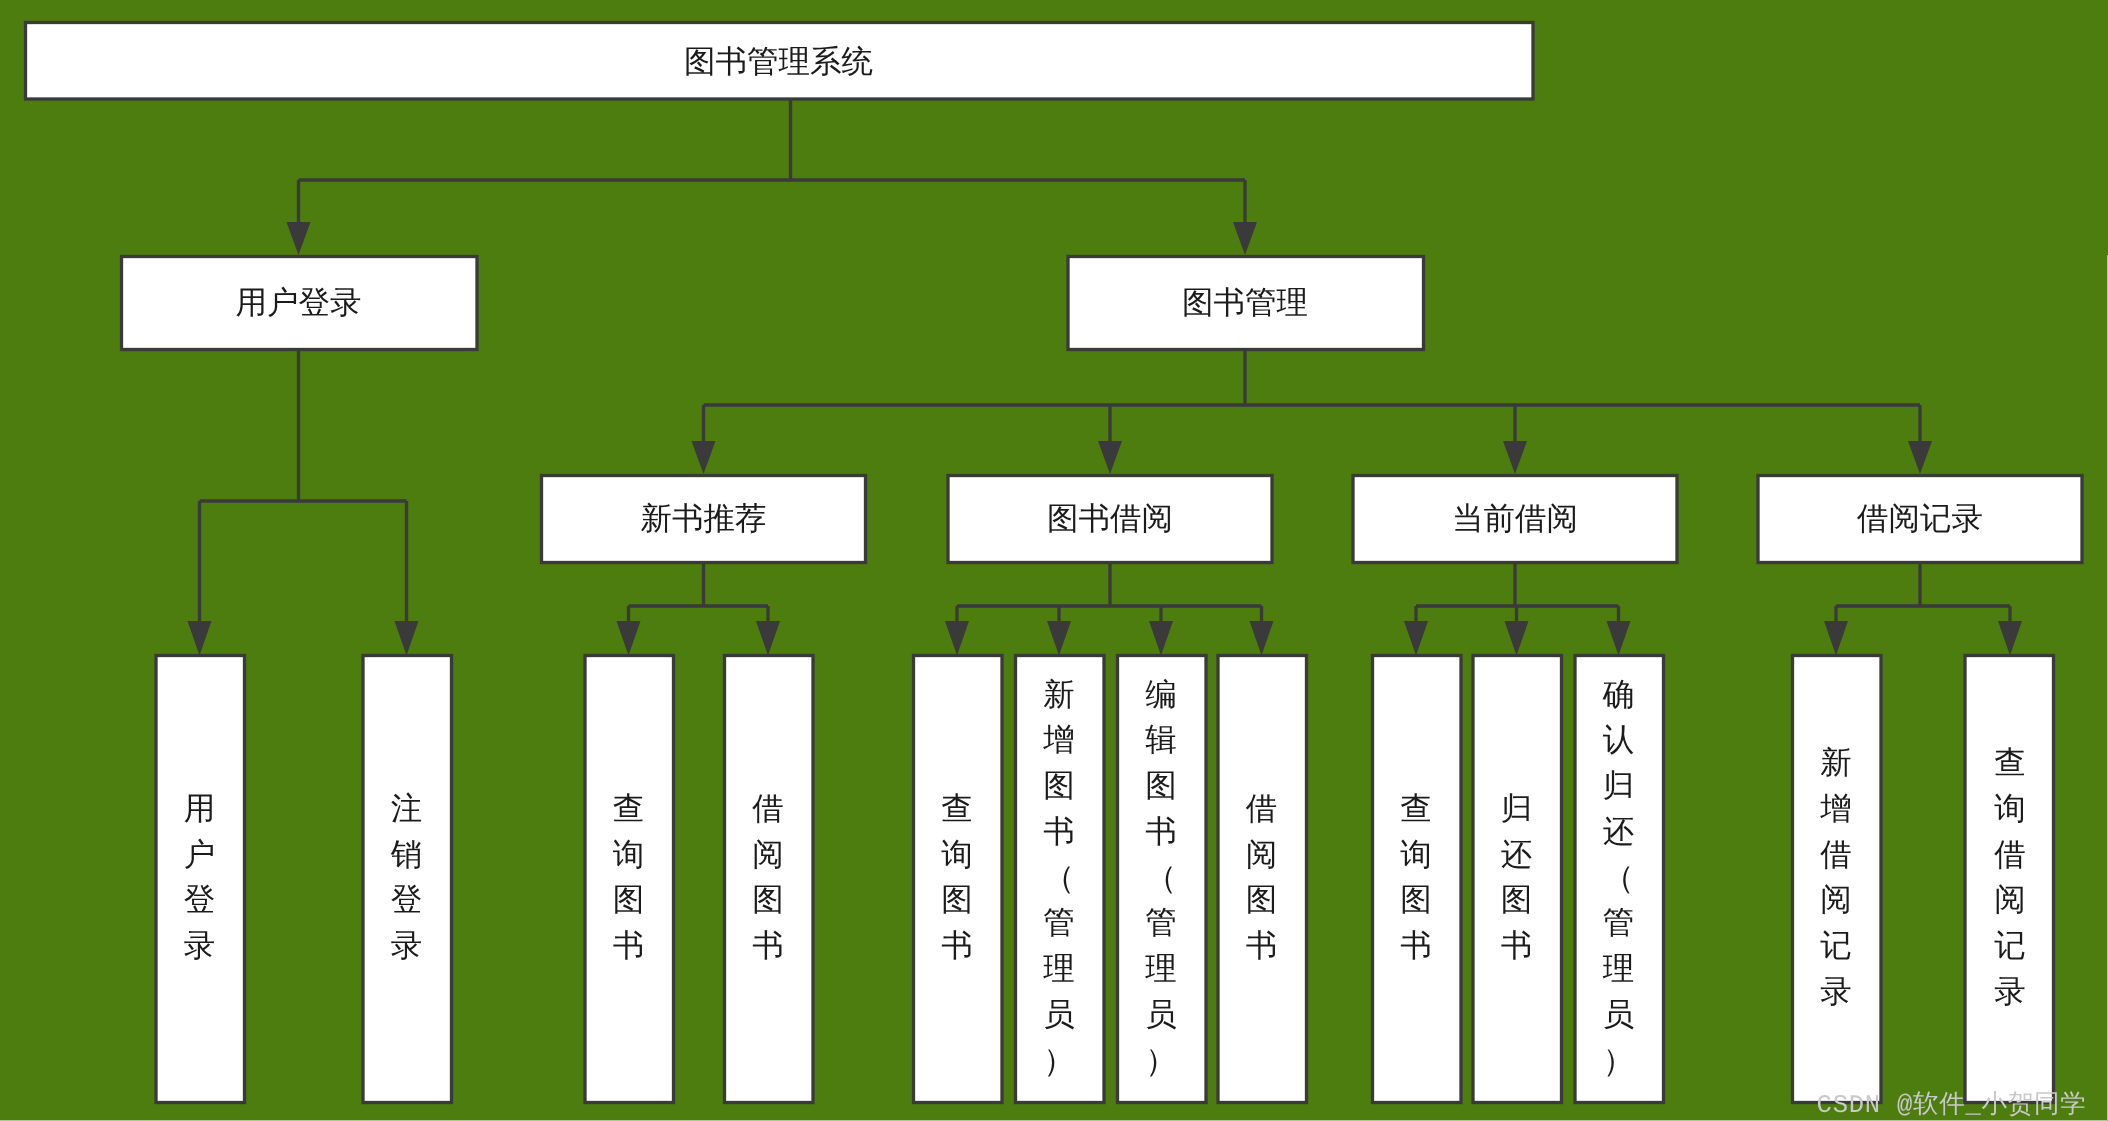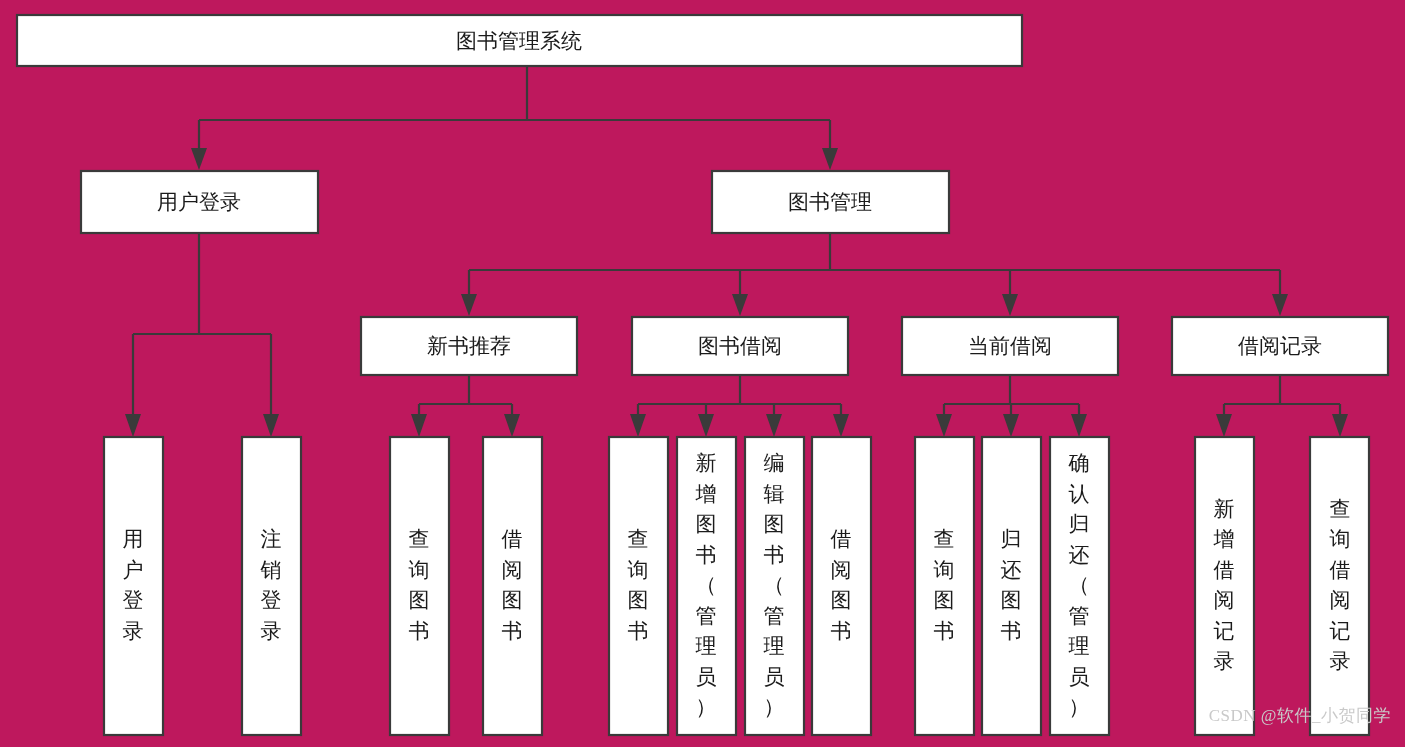--- a/index.html
+++ b/index.html
@@ -8,21 +8,21 @@
     padding: 0;
     background: #ffffff;
   }
   body {
     font-family: "DejaVu Sans", "Liberation Sans", sans-serif;
   }
   #diagram-root {
     position: relative;
     width: 1405px;
     height: 747px;
-    background: #be185d;
+    background: #4d7c0f;
     overflow: hidden;
   }
   svg.flow {
     position: absolute;
     left: 0;
     top: 0;
     width: 1405px;
     height: 747px;
     display: block;
   }
@@ -51,24 +51,24 @@
   }
   .node-label-vertical {
     fill: #1b1b1b;
     font-family: "DejaVu Sans", "Liberation Sans", sans-serif;
     font-size: 21px;
     text-anchor: middle;
   }
   .watermark {
     position: absolute;
     right: 14px;
-    bottom: 20px;
+    bottom: 0;
     color: #c9c9c9;
     font-size: 17px;
-    font-family: Liberation Serif, serif;
+    font-family: Liberation Mono, monospace;
     letter-spacing: 0.5px;
     white-space: nowrap;
     user-select: none;
   }
 </style>
 </head>
 <body>
 
 <div id="diagram-root">
 

